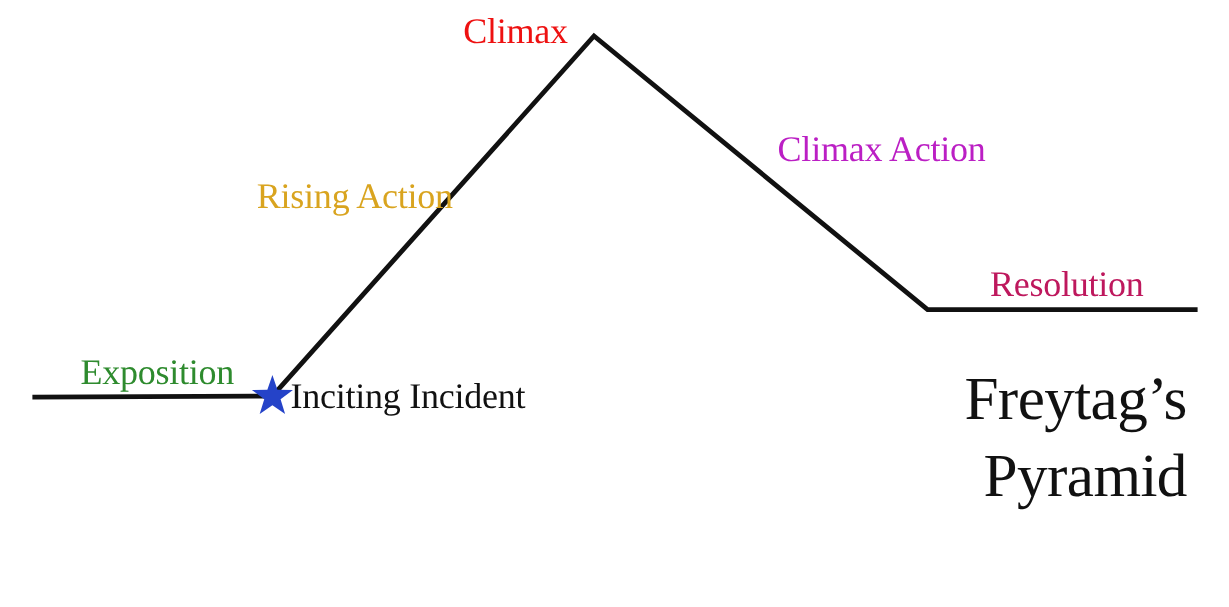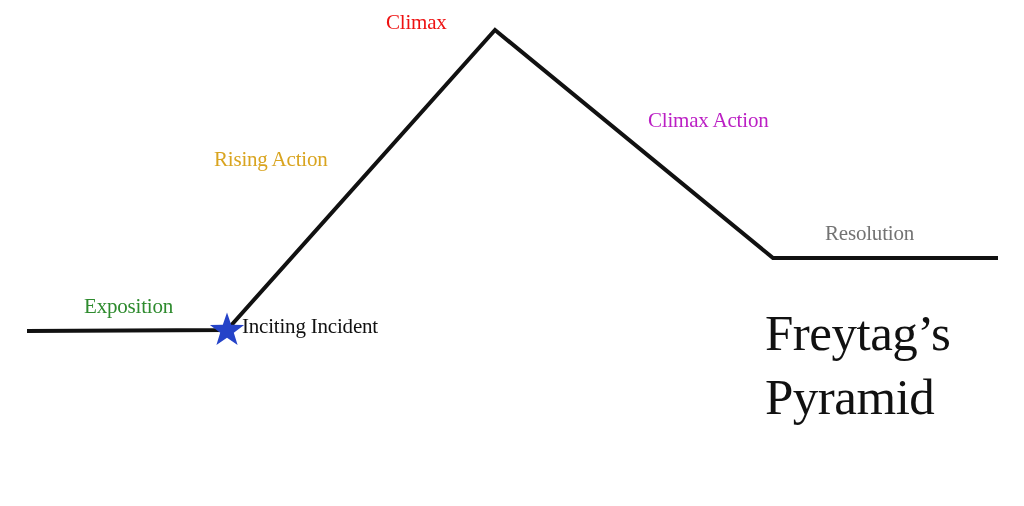--- a/index.html
+++ b/index.html
@@ -11,37 +11,37 @@
     overflow: hidden;
     font-family: "Liberation Serif", serif;
   }
   .plot-svg {
     position: absolute;
     left: 0; top: 0;
     width: 1024px; height: 506px;
   }
   .label {
     position: absolute;
-    font-size: 21px;
+    font-size: 30px;
     line-height: 1;
     white-space: nowrap;
     letter-spacing: -0.2px;
   }
-  .label-exposition        { left: 67px;  top: 296px; margin-left: 17px; }
+  .label-exposition        { left: 67px;  top: 296px; }
   .label-rising-action     { left: 214px; top: 149px; }
   .label-climax            { left: 386px; top: 12px;  }
   .label-falling-action    { left: 648px; top: 110px; }
   .label-resolution        { left: 825px; top: 223px; }
   .label-inciting-incident { left: 242px; top: 316px; }
   .diagram-title {
     position: absolute;
     left: 765px;
     top: 301px;
     width: 224px;
-    text-align: left;
+    text-align: right;
     font-size: 51px;
     line-height: 64px;
     color: #111111;
     letter-spacing: -0.5px;
   }
 </style>
 </head>
 <body>
 
 <div class="canvas">
@@ -52,19 +52,19 @@
   </svg>
 
   <div class="label label-exposition" style="color: rgb(46, 139, 46);">Exposition</div>
 
   <div class="label label-rising-action" style="color: rgb(217, 164, 31);">Rising Action</div>
 
   <div class="label label-climax" style="color: rgb(238, 17, 17);">Climax</div>
 
   <div class="label label-falling-action" style="color: rgb(187, 31, 196);">Climax Action</div>
 
-  <div class="label label-resolution" style="color: #737373;">Resolution</div>
+  <div class="label label-resolution" style="color: #be185d;">Resolution</div>
 
   <div class="label label-inciting-incident" style="color: rgb(17, 17, 17);">Inciting Incident</div>
 
   <div class="diagram-title">Freytag’s Pyramid</div>
 
 </div>
 
 </body></html>

